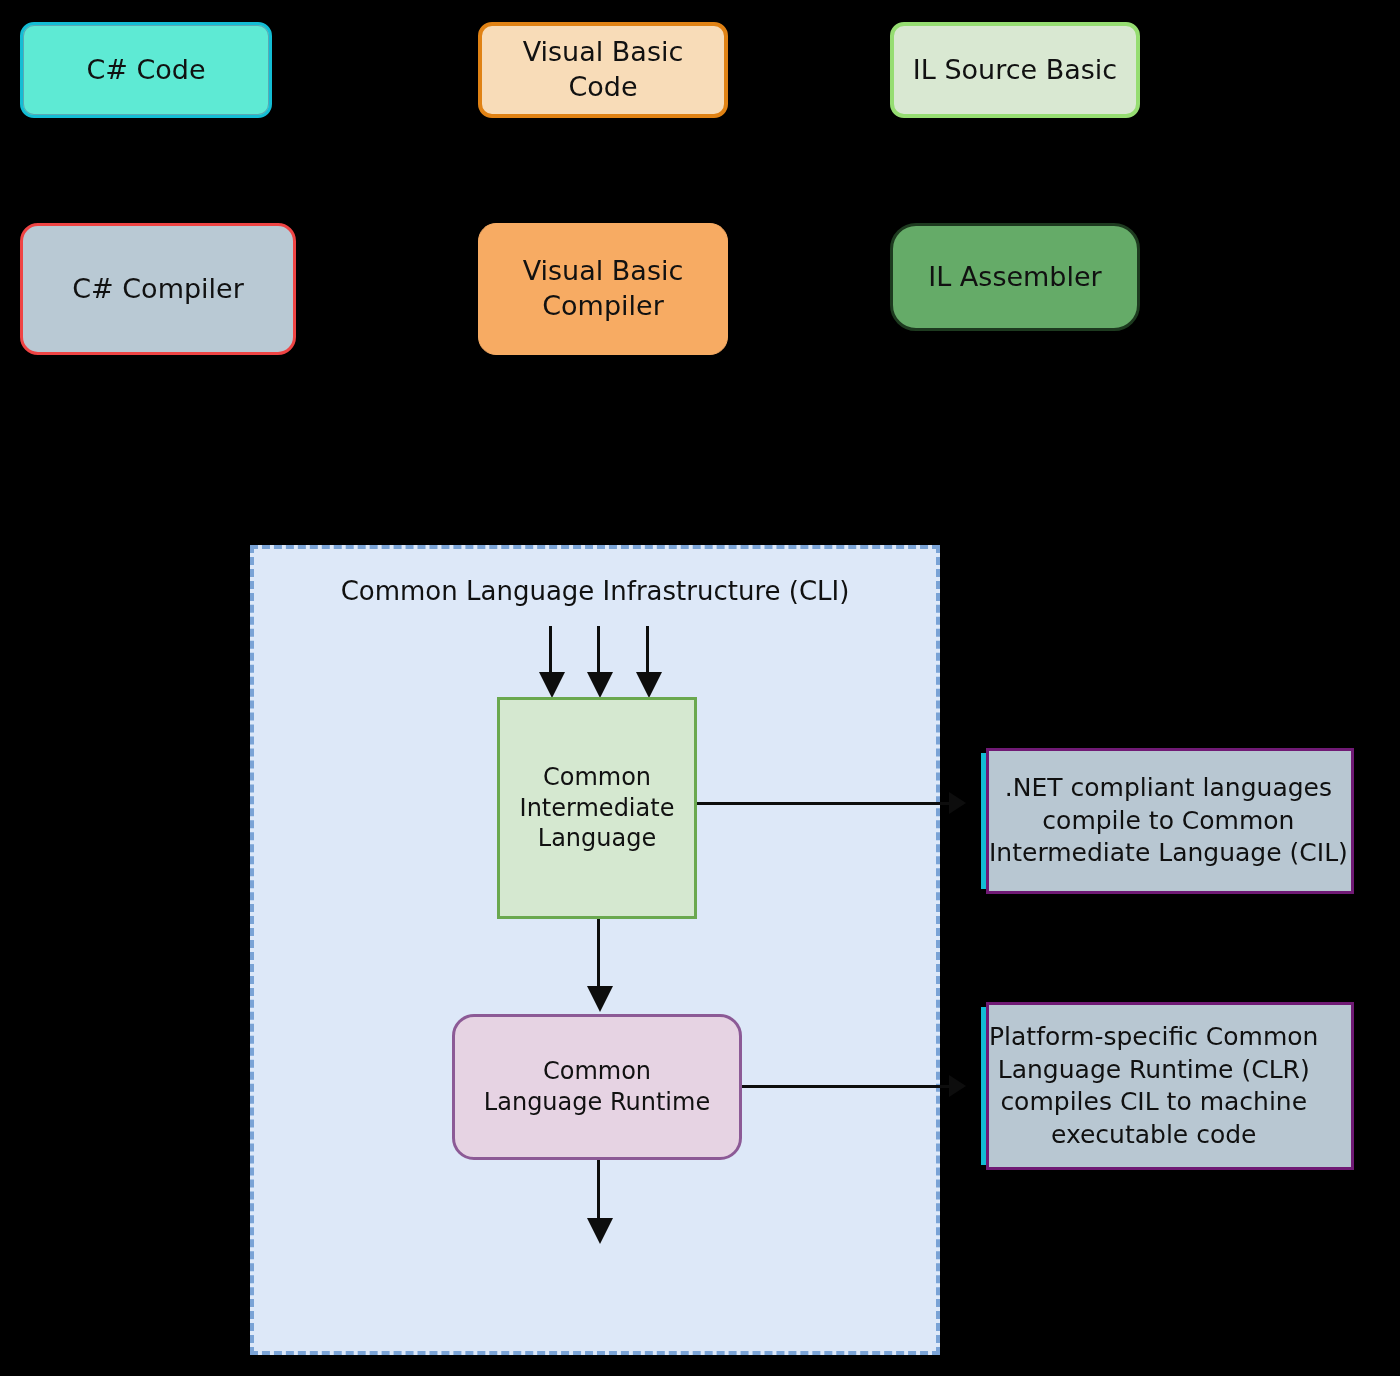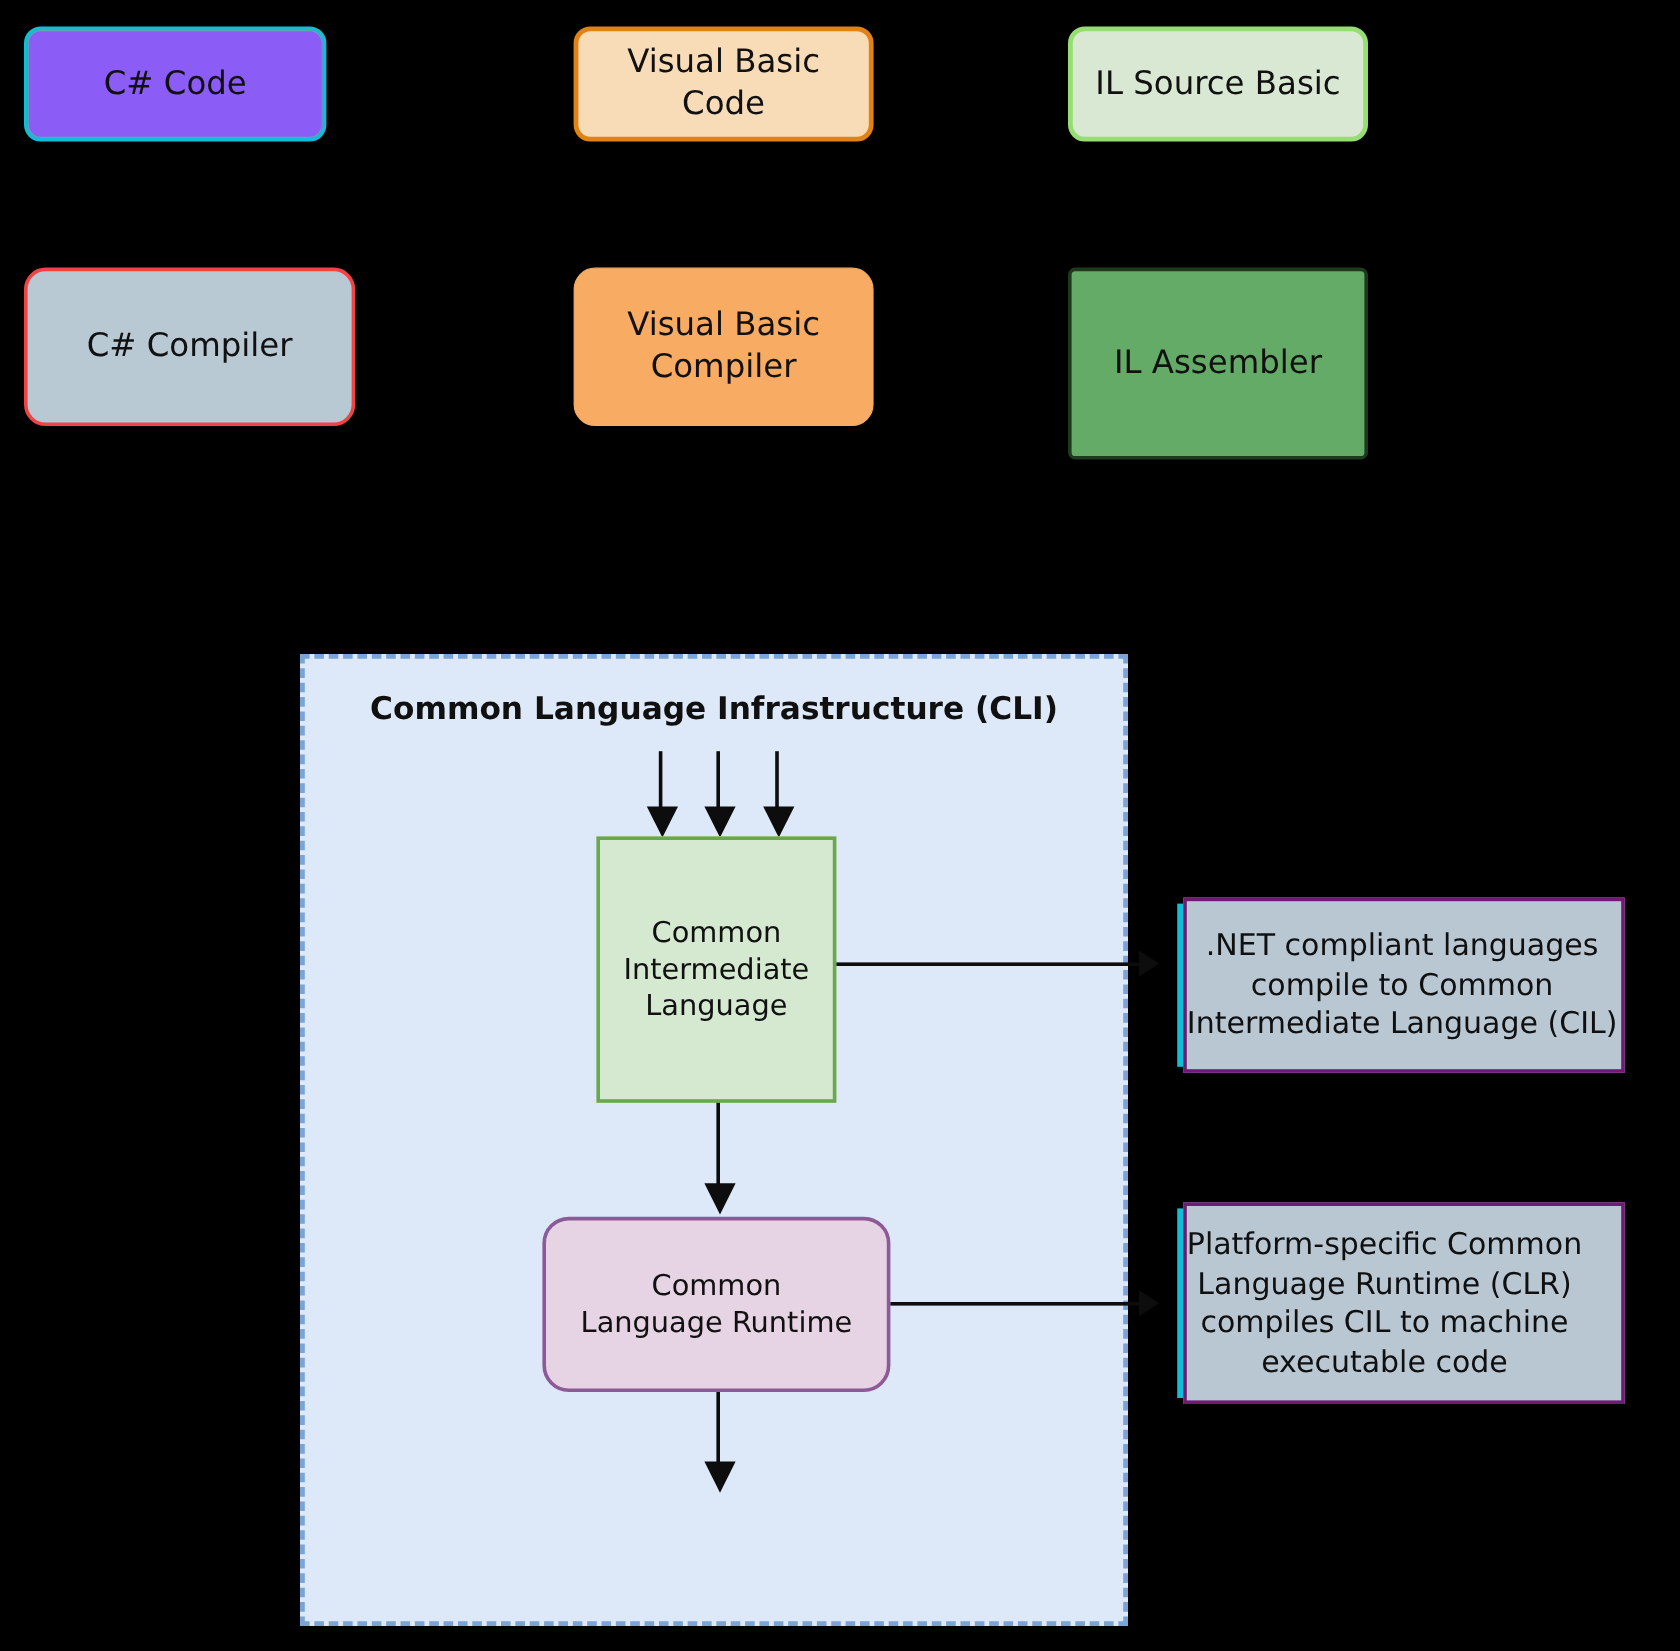--- a/index.html
+++ b/index.html
@@ -23,21 +23,21 @@
     align-items: center;
     justify-content: center;
     text-align: center;
     line-height: 1.28;
     white-space: pre-line;
   }
 
   
   .n-csharp-code {
     left: 20px; top: 22px; width: 252px; height: 96px;
-    background: #8b5cf6;
+    background: #5eead4;
     border: 3px solid #13bdd4;
     border-radius: 14px;
     font-size: 27px;
     box-shadow: 0 0 0 1px #5aa9b5 inset;
   }
   .n-vb-code {
     left: 478px; top: 22px; width: 250px; height: 96px;
     background: #f8dcb8;
     border: 4px solid #e08214;
     border-radius: 14px;
@@ -60,41 +60,41 @@
     font-size: 27px;
   }
   .n-vb-compiler {
     left: 478px; top: 223px; width: 250px; height: 132px;
     background: #f7ab63;
     border: 1px solid #f7ab63;
     border-radius: 18px;
     font-size: 27px;
   }
   .n-il-assembler {
-    left: 890px; top: 223px; width: 250px; height: 160px;
+    left: 890px; top: 223px; width: 250px; height: 108px;
     background: #65ab68;
     border: 3px solid #1d3a1f;
-    border-radius: 6px;
+    border-radius: 26px;
     font-size: 27px;
   }
 
   
   .cli-container {
     position: absolute;
     left: 250px; top: 545px; width: 690px; height: 810px;
     box-sizing: border-box;
     background: #dde8f8;
     border: 4px dashed #7aa3d6;
   }
   .cli-title {
     position: absolute;
     left: 0; top: 27px; width: 100%;
     text-align: center;
     font-size: 26px;
-    font-weight: bold;
+    font-weight: normal;
     color: #101010;
   }
 
   
   .n-cil {
     left: 497px; top: 697px; width: 200px; height: 222px;
     background: #d5e8d0;
     border: 3px solid #6aa84f;
     font-size: 24px;
   }

